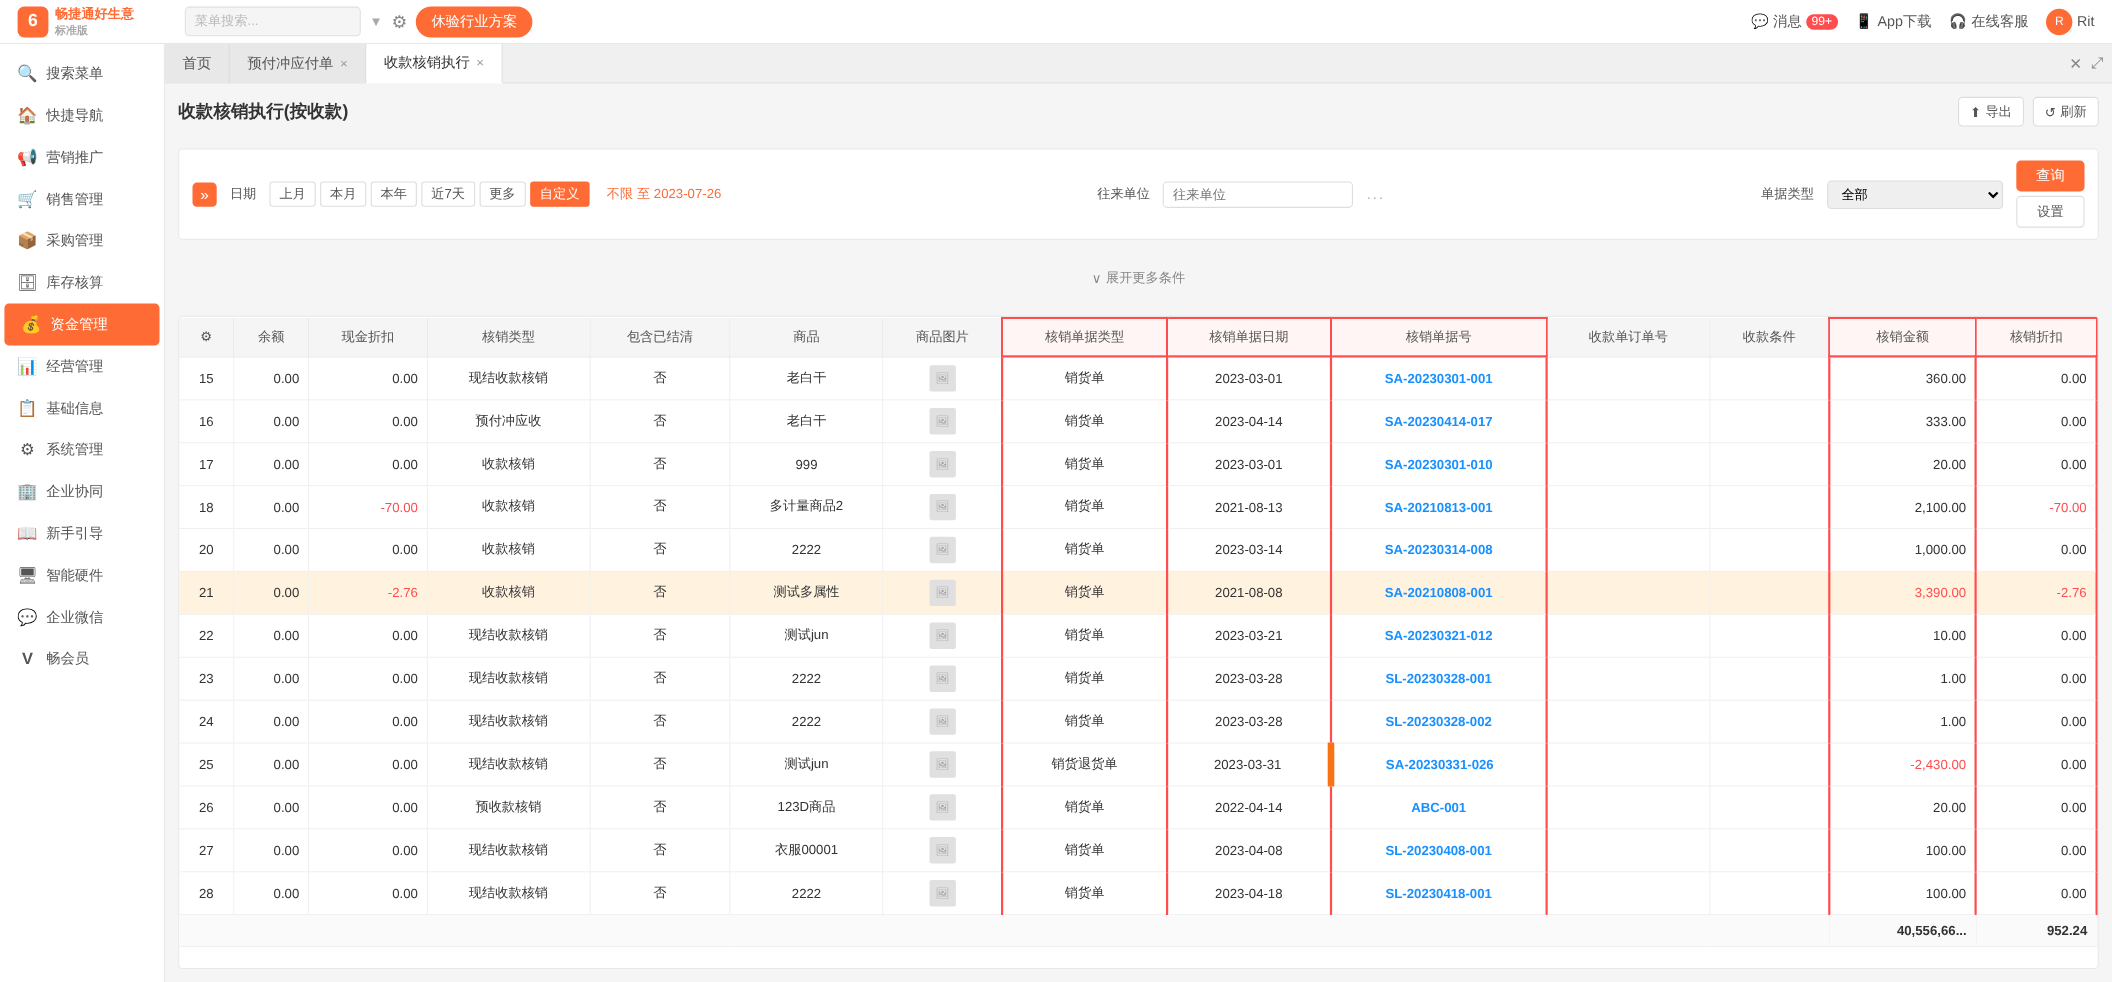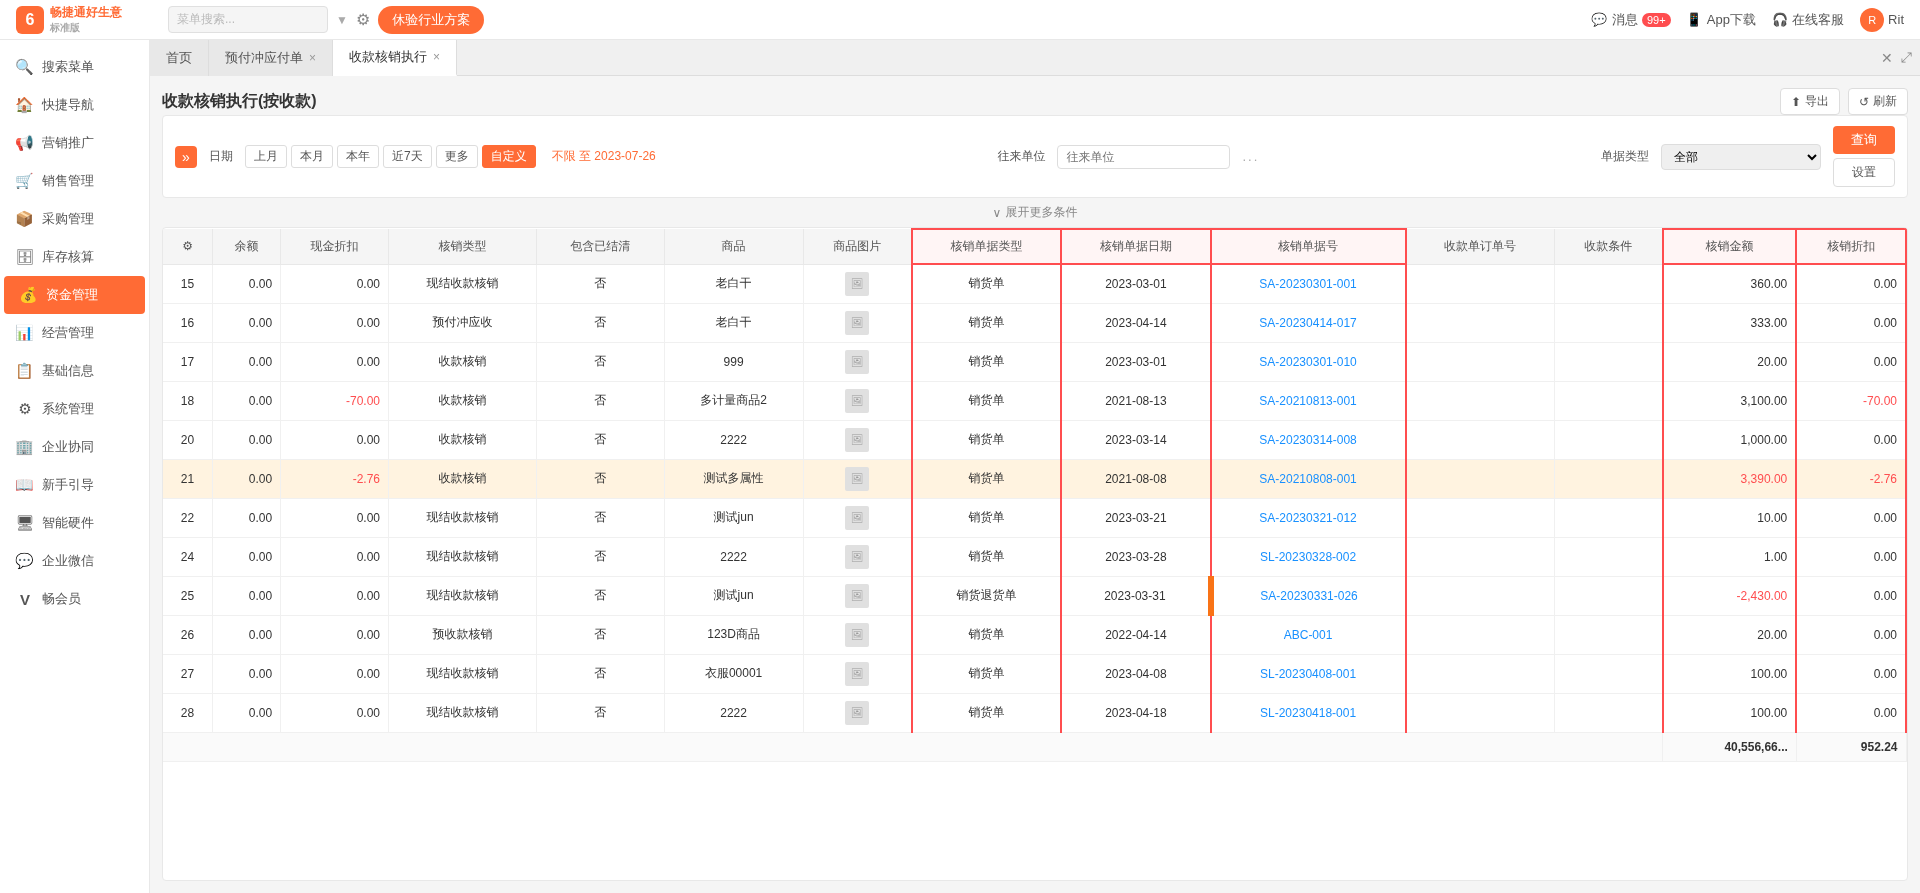--- a/index.html
+++ b/index.html
@@ -30,21 +30,21 @@
     
     .tab-bar { display: flex; align-items: center; background: #f0f0f0; border-bottom: 1px solid #ddd; height: 36px; padding-left: 0; }
     .tab { display: flex; align-items: center; padding: 0 16px; height: 36px; font-size: 13px; cursor: pointer; border-right: 1px solid #ddd; gap: 6px; color: #555; background: #e8e8e8; }
     .tab.active { background: #fff; color: #333; border-bottom: 2px solid #fff; margin-bottom: -1px; }
     .tab-close { font-size: 12px; color: #999; cursor: pointer; }
     .tab-spacer { flex: 1; }
     .tab-controls { display: flex; align-items: center; padding: 0 8px; gap: 8px; }
     .tab-control-btn { background: none; border: none; font-size: 14px; color: #888; cursor: pointer; }
 
     
-    .page-content { flex: 1; overflow: hidden; display: flex; flex-direction: column; background: #f5f5f5; padding: 12px; gap: 0; }
+    .page-content { flex: 1; overflow: hidden; display: flex; flex-direction: column; background: #f5f5f5; padding: 12px; gap: 20px; }
     .page-header { display: flex; align-items: center; justify-content: space-between; }
     .page-title { font-size: 16px; font-weight: bold; color: #333; }
     .page-actions { display: flex; gap: 8px; }
     .action-btn { display: flex; align-items: center; gap: 4px; padding: 4px 10px; border: 1px solid #ddd; border-radius: 4px; background: #fff; cursor: pointer; font-size: 12px; color: #555; }
 
     
     .filter-bar { background: #fff; border-radius: 4px; padding: 10px 12px; display: flex; align-items: center; gap: 12px; flex-wrap: wrap; border: 1px solid #e8e8e8; }
     .filter-bar-toggle { background: #ff6b35; color: #fff; border: none; border-radius: 4px; width: 22px; height: 22px; cursor: pointer; font-size: 14px; display: flex; align-items: center; justify-content: center; }
     .filter-label { font-size: 12px; color: #555; white-space: nowrap; }
     .filter-time-btns { display: flex; gap: 4px; align-items: center; }
@@ -58,21 +58,21 @@
     .filter-setting-btn { background: #fff; color: #555; border: 1px solid #ddd; border-radius: 4px; padding: 5px 14px; font-size: 12px; cursor: pointer; }
     .expand-more { display: flex; align-items: center; justify-content: center; gap: 4px; font-size: 12px; color: #888; cursor: pointer; padding: 6px; }
 
     
     .table-container { flex: 1; overflow: auto; background: #fff; border-radius: 4px; border: 1px solid #e8e8e8; position: relative; }
     table { width: 100%; border-collapse: collapse; font-size: 12px; }
     thead tr { background: #f5f5f5; }
     th { padding: 8px 8px; text-align: center; border-bottom: 1px solid #e8e8e8; border-right: 1px solid #e8e8e8; color: #555; font-weight: normal; white-space: nowrap; position: sticky; top: 0; background: #f5f5f5; z-index: 2; }
     td { padding: 7px 8px; text-align: center; border-bottom: 1px solid #f0f0f0; border-right: 1px solid #f0f0f0; white-space: nowrap; }
     tr.highlighted td { background: #fff3e0; }
-    .link-text { color: #1890ff; cursor: pointer; text-decoration: none; }
+    .link-text { color: #1890ff; cursor: pointer; text-decoration: none; font-weight: bold; }
     td.right-align { text-align: right; }
 
     
     .table-footer { background: #fafafa; position: sticky; bottom: 0; }
     .table-footer td { font-weight: bold; background: #fafafa; border-top: 1px solid #e8e8e8; }
 
     
     .table-container::-webkit-scrollbar { height: 6px; width: 6px; }
     .table-container::-webkit-scrollbar-thumb { background: #ccc; border-radius: 3px; }
 
@@ -332,21 +332,21 @@
       <td style="text-align:right;color:#ff4d4f;">-70.00</td>
       <td>收款核销</td>
       <td>否</td>
       <td>多计量商品2</td>
       <td style="text-align:center;"><div style="width:24px;height:24px;background:#e0e0e0;border-radius:2px;display:inline-flex;align-items:center;justify-content:center;font-size:10px;color:#999;">🖼</div></td>
       <td style="border-left:2px solid #ff4d4f;border-right:2px solid #ff4d4f;">销货单</td>
       <td style="border-left:2px solid #ff4d4f;border-right:2px solid #ff4d4f;">2021-08-13</td>
       <td style="border-left:2px solid #ff4d4f;border-right:2px solid #ff4d4f;"><a class="link-text">SA-20210813-001</a></td>
       <td></td>
       <td></td>
-      <td style="text-align:right;border-left:2px solid #ff4d4f;border-right:2px solid #ff4d4f;">3,100.00</td>
+      <td style="text-align:right;border-left:2px solid #ff4d4f;border-right:2px solid #ff4d4f;">2,100.00</td>
       <td style="text-align:right;border-left:2px solid #ff4d4f;border-right:2px solid #ff4d4f;color:#ff4d4f;">-70.00</td>
     </tr>
               <tr>
       <td>20</td>
       <td style="text-align:right;">0.00</td>
       <td style="text-align:right;">0.00</td>
       <td>收款核销</td>
       <td>否</td>
       <td>2222</td>
       <td style="text-align:center;"><div style="width:24px;height:24px;background:#e0e0e0;border-radius:2px;display:inline-flex;align-items:center;justify-content:center;font-size:10px;color:#999;">🖼</div></td>
@@ -381,20 +381,36 @@
       <td>现结收款核销</td>
       <td>否</td>
       <td>测试jun</td>
       <td style="text-align:center;"><div style="width:24px;height:24px;background:#e0e0e0;border-radius:2px;display:inline-flex;align-items:center;justify-content:center;font-size:10px;color:#999;">🖼</div></td>
       <td style="border-left:2px solid #ff4d4f;border-right:2px solid #ff4d4f;">销货单</td>
       <td style="border-left:2px solid #ff4d4f;border-right:2px solid #ff4d4f;">2023-03-21</td>
       <td style="border-left:2px solid #ff4d4f;border-right:2px solid #ff4d4f;"><a class="link-text">SA-20230321-012</a></td>
       <td></td>
       <td></td>
       <td style="text-align:right;border-left:2px solid #ff4d4f;border-right:2px solid #ff4d4f;">10.00</td>
+      <td style="text-align:right;border-left:2px solid #ff4d4f;border-right:2px solid #ff4d4f;">0.00</td>
+    </tr>
+              <tr>
+      <td>23</td>
+      <td style="text-align:right;">0.00</td>
+      <td style="text-align:right;">0.00</td>
+      <td>现结收款核销</td>
+      <td>否</td>
+      <td>2222</td>
+      <td style="text-align:center;"><div style="width:24px;height:24px;background:#e0e0e0;border-radius:2px;display:inline-flex;align-items:center;justify-content:center;font-size:10px;color:#999;">🖼</div></td>
+      <td style="border-left:2px solid #ff4d4f;border-right:2px solid #ff4d4f;">销货单</td>
+      <td style="border-left:2px solid #ff4d4f;border-right:2px solid #ff4d4f;">2023-03-28</td>
+      <td style="border-left:2px solid #ff4d4f;border-right:2px solid #ff4d4f;"><a class="link-text">SL-20230328-001</a></td>
+      <td></td>
+      <td></td>
+      <td style="text-align:right;border-left:2px solid #ff4d4f;border-right:2px solid #ff4d4f;">1.00</td>
       <td style="text-align:right;border-left:2px solid #ff4d4f;border-right:2px solid #ff4d4f;">0.00</td>
     </tr>
               <tr>
       <td>24</td>
       <td style="text-align:right;">0.00</td>
       <td style="text-align:right;">0.00</td>
       <td>现结收款核销</td>
       <td>否</td>
       <td>2222</td>
       <td style="text-align:center;"><div style="width:24px;height:24px;background:#e0e0e0;border-radius:2px;display:inline-flex;align-items:center;justify-content:center;font-size:10px;color:#999;">🖼</div></td>

